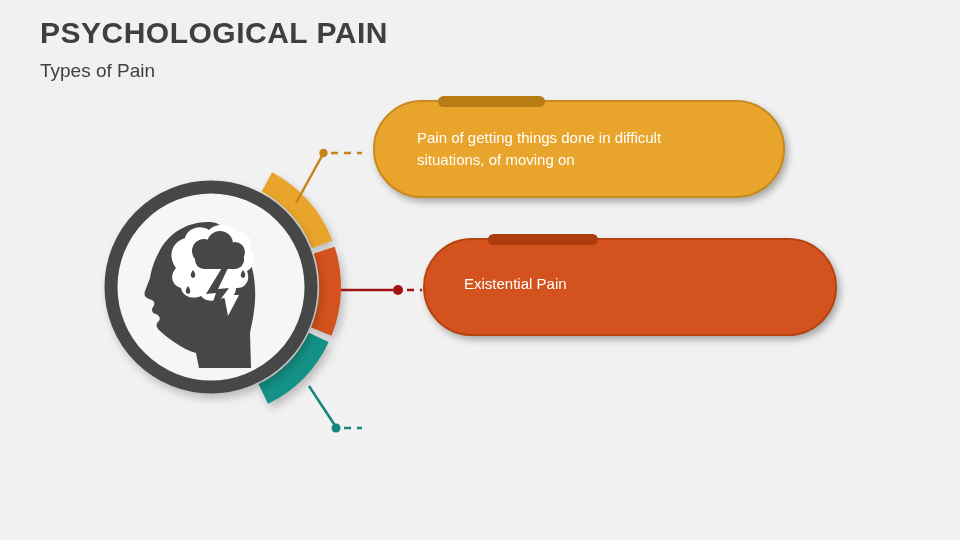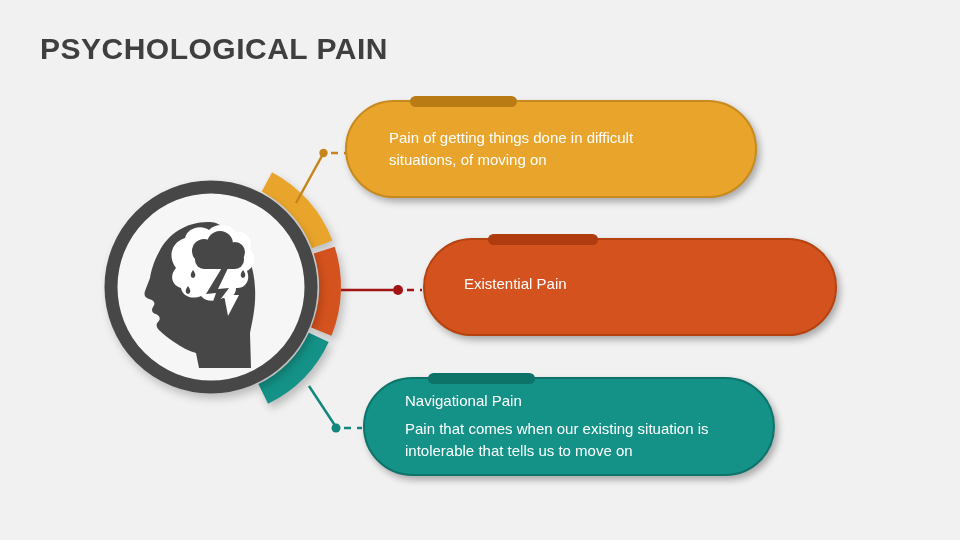--- a/index.html
+++ b/index.html
@@ -1,19 +1,19 @@
 <!DOCTYPE html>
 <html style="--background: #f1f1f1; --heading-text: #3f3f3f; --card-text: #ffffff; --graphite: #474747; --circle-fill: #f6f6f7; --yellow: #e9a52b; --yellow-border: #c78a1e; --yellow-tab: #b97c15; --orange: #d4521d; --orange-border: #b5430f; --orange-tab: #ae3c0e; --teal: #149287; --teal-border: #0e7369; --teal-tab: #0d7268; --connector-yellow: #c5851a; --connector-red: #a21313; --connector-teal: #12877c;"><head>
 <meta charset="utf-8">
 <style>
   html,body{margin:0;padding:0;}
   body{font-family:"Liberation Sans", sans-serif;}
   .slide{position:relative;width:960px;height:540px;background:var(--background,#f1f1f1);overflow:hidden;}
 
-  .header{position:absolute;left:40px;top:14px;margin-top:16px;}
+  .header{position:absolute;left:40px;top:14px;}
   .slide-title{font-size:30px;font-weight:700;color:var(--heading-text,#3f3f3f);letter-spacing:.5px;line-height:38px;}
   .slide-subtitle{font-size:19px;font-weight:400;color:var(--heading-text,#3f3f3f);line-height:26px;margin-top:6px;}
 
   .graphic-svg{position:absolute;left:0;top:0;width:960px;height:540px;}
 
   .arc{fill:none;stroke-width:22;}
   .arc-yellow{stroke:var(--yellow,#e9a52b);}
   .arc-orange{stroke:var(--orange,#d4521d);}
   .arc-teal{stroke:var(--teal,#149287);}
   .hub-circle{fill:var(--circle-fill,#f6f6f7);stroke:var(--graphite,#474747);stroke-width:13;}
@@ -30,34 +30,35 @@
   .dot-red{fill:var(--connector-red,#a21313);}
   .dot-teal{fill:var(--connector-teal,#12877c);}
 
   .card{position:absolute;display:flex;flex-direction:column;justify-content:center;
         border-radius:50px;box-shadow:3px 4px 7px rgba(0,0,0,.30);box-sizing:border-box;color:var(--card-text,#ffffff);}
   .card-title{font-size:15px;font-weight:400;line-height:19px;margin-bottom:8px;}
   .card-title:empty{display:none;margin:0;}
   .card-body{font-size:15px;font-weight:400;line-height:22px;}
   .tab{position:absolute;top:-6px;height:11px;border-radius:6px;}
 
-  .card-1{left:345px;top:100px;width:412px;height:98px;background:var(--yellow,#e9a52b);border:2px solid var(--yellow-border,#c78a1e);padding:0 55px 0 42px;}
+  .card-1{left:373px;top:100px;width:412px;height:98px;background:var(--yellow,#e9a52b);border:2px solid var(--yellow-border,#c78a1e);padding:0 55px 0 42px;}
   .card-1 .tab{left:63px;width:107px;background:var(--yellow-tab,#b97c15);}
   .card-2{left:423px;top:238px;width:414px;height:98px;background:var(--orange,#d4521d);border:2px solid var(--orange-border,#b5430f);padding:0 12px 0 39px;}
   .card-2 .tab{left:63px;width:110px;background:var(--orange-tab,#ae3c0e);}
   .card-3{left:363px;top:377px;width:412px;height:99px;background:var(--teal,#149287);border:2px solid var(--teal-border,#0e7369);padding:0 50px 0 40px;}
   .card-3 .tab{left:63px;width:107px;background:var(--teal-tab,#0d7268);}
 </style>
 </head>
 <body>
 
 <div class="slide">
 
   <div class="header">
     <div class="slide-title">PSYCHOLOGICAL PAIN</div>
+    <div class="slide-subtitle">Types of Pain</div>
   </div>
 
   <svg class="graphic-svg" viewBox="0 0 960 540">
 
     <g class="soft-shadow">
       <path class="arc arc-yellow" d="M266.9,181.9 A119,119 0 0 1 322.1,244.4"></path>
       <path class="arc arc-orange" d="M324.2,250.2 A119,119 0 0 1 321.3,331.6"></path>
       <path class="arc arc-teal" d="M318.8,337.3 A119,119 0 0 1 263.2,393.9"></path>
     </g>
 
@@ -133,19 +134,14 @@
     <div class="tab"></div>
 
     <div class="card-body">Pain of getting things done in difficult situations, of moving on</div>
   </div>
 
   <div class="card card-2">
     <div class="tab"></div>
     <div class="card-title">Existential Pain</div>
   </div>
 
-  <div class="card card-3">
-    <div class="tab"></div>
-    <div class="card-title">Navigational Pain</div>
-    <div class="card-body">Pain that comes when our existing situation is intolerable that tells us to move on</div>
-  </div>
 
 </div>
 
 </body></html>

